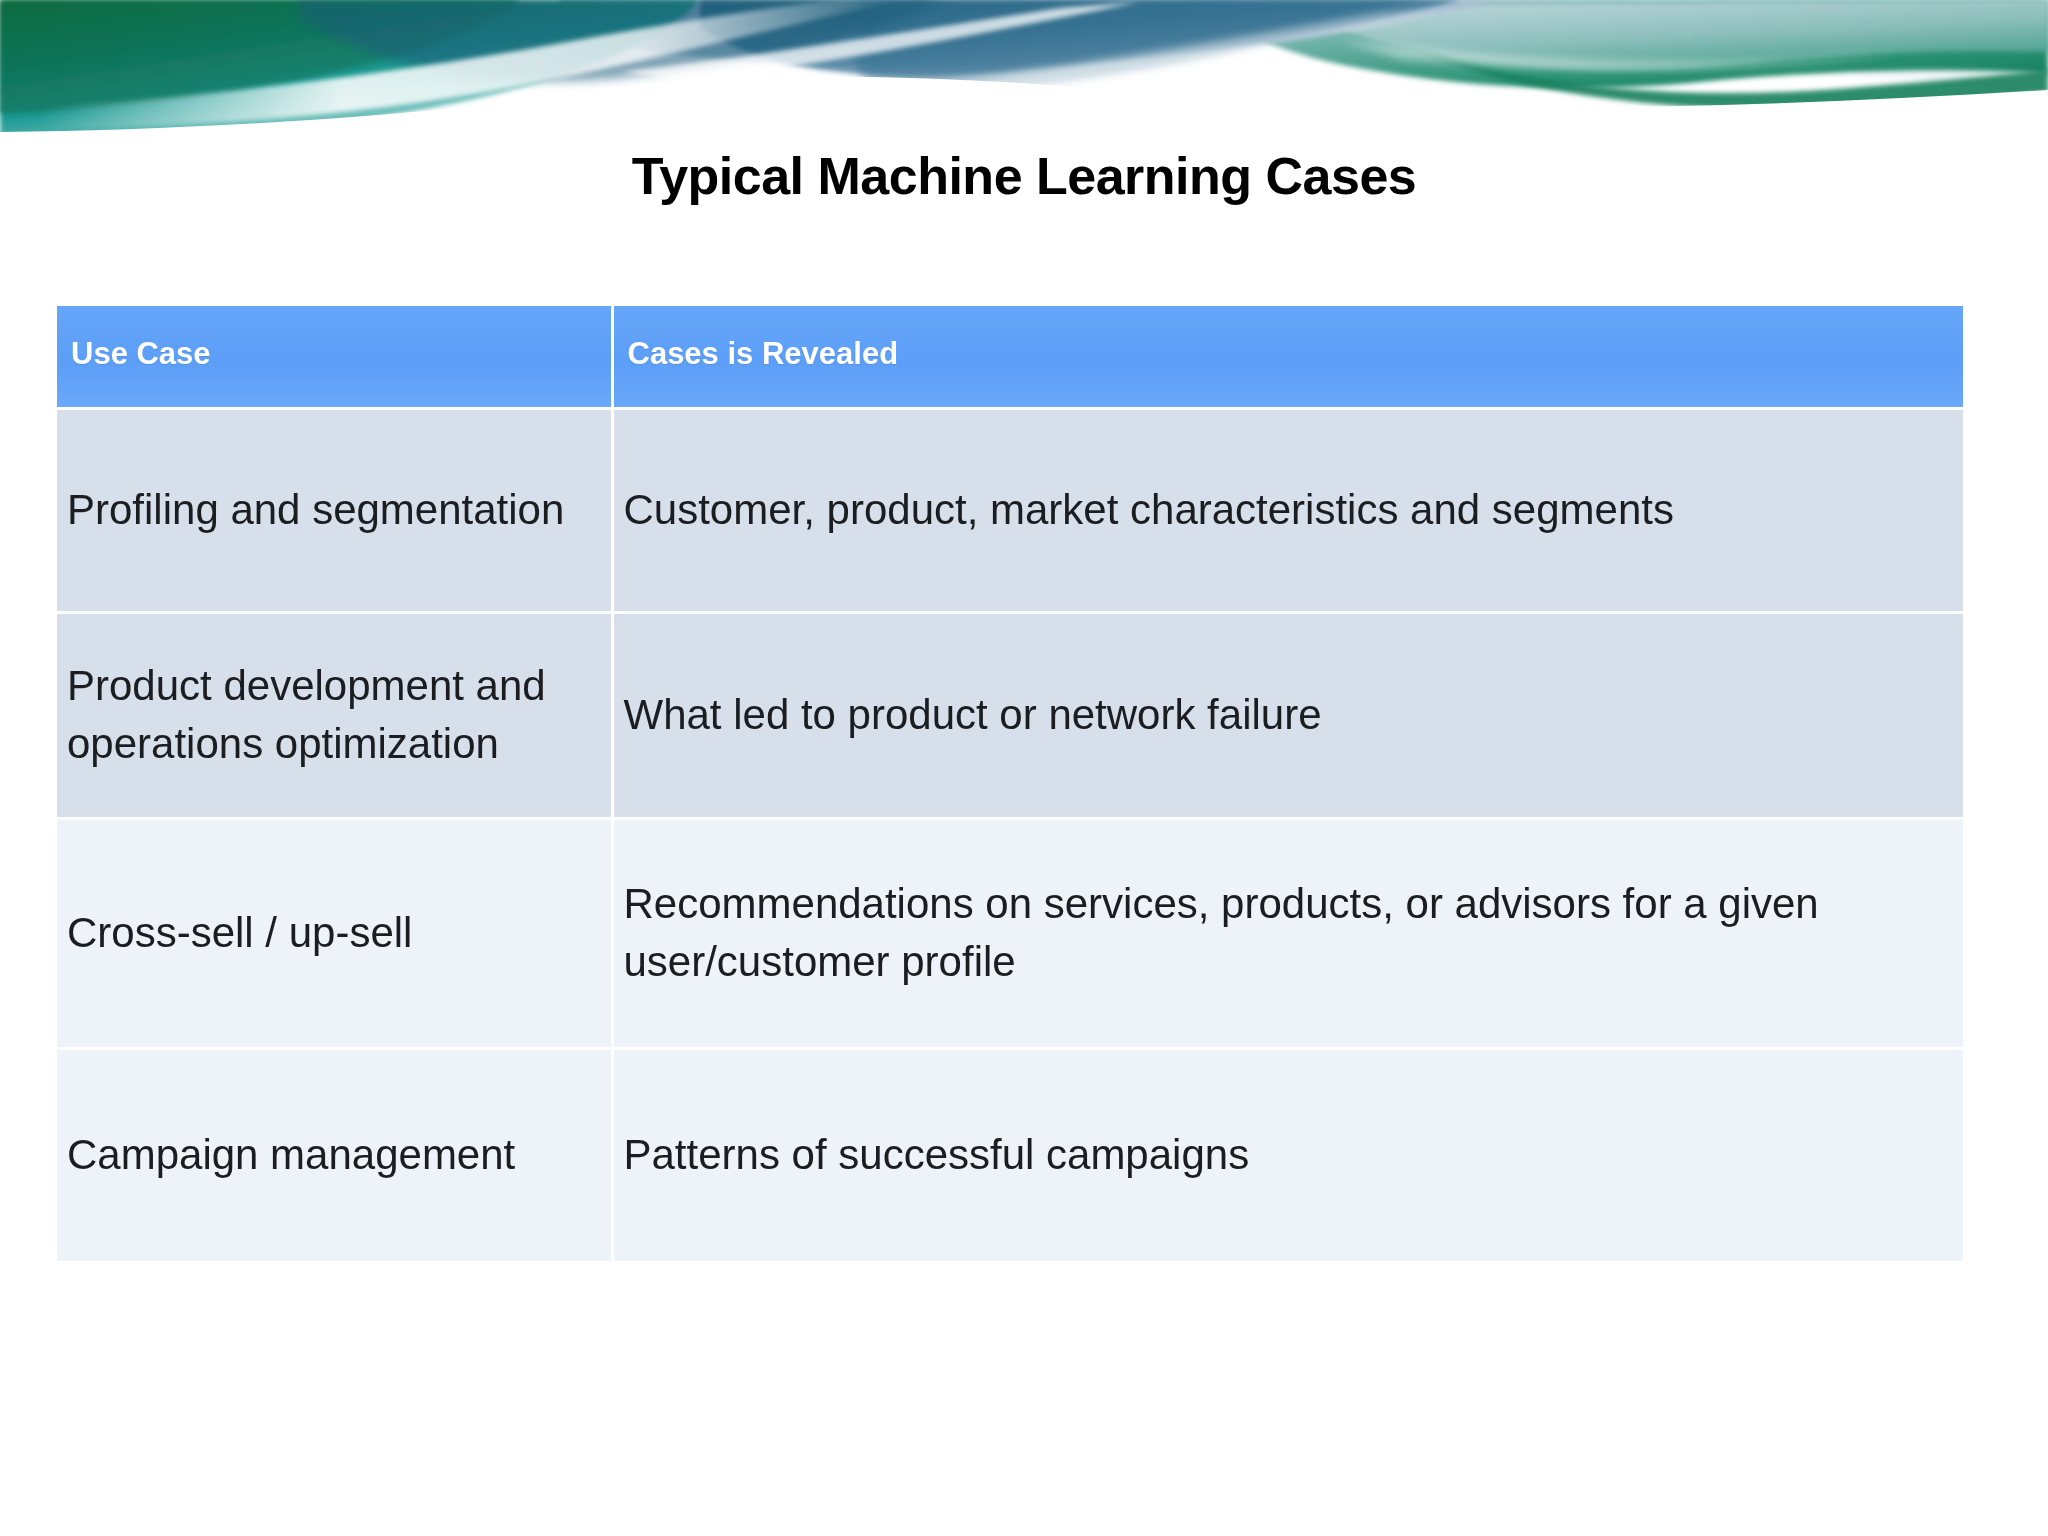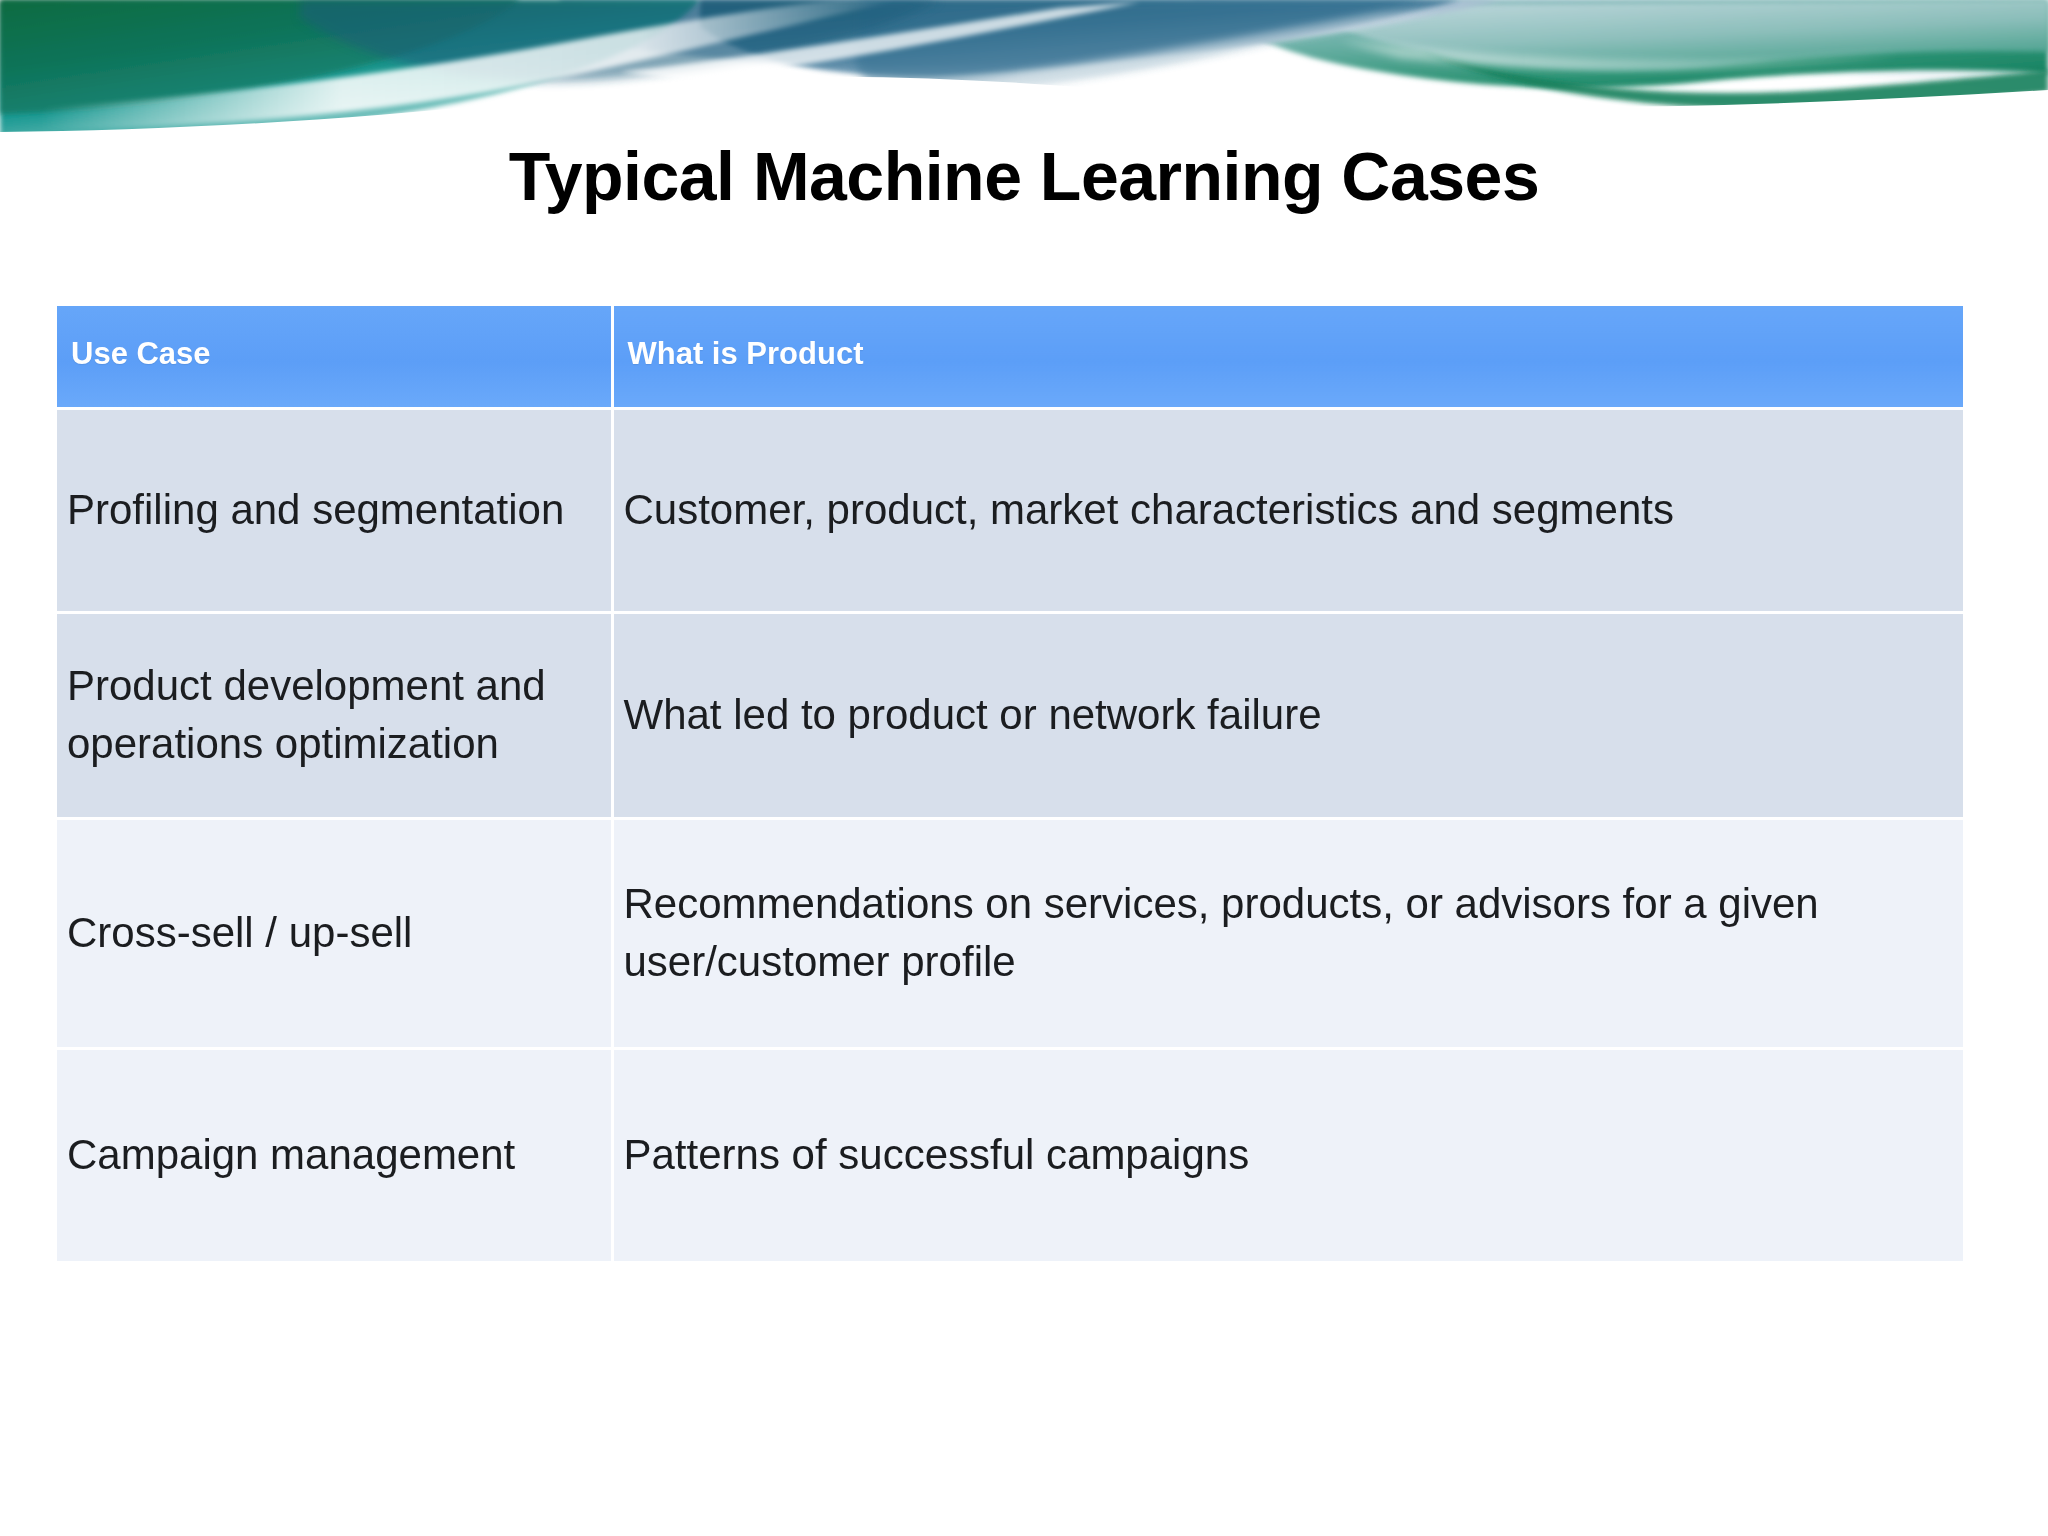--- a/index.html
+++ b/index.html
@@ -29,21 +29,21 @@
 
   
   .title {
     position: absolute;
     top: 128px;
     left: 0;
     width: 2048px;
     text-align: center;
     font-family: "Liberation Sans", sans-serif;
     font-weight: bold;
-    font-size: 68px;
+    font-size: 52px;
     line-height: 96px;
     letter-spacing: -0.5px;
     color: #000000;
     white-space: nowrap;
   }
 
   
   .table-wrap {
     position: absolute;
     left: 57px;
@@ -194,21 +194,21 @@
     <colgroup>
         <col class="c1">
         <col class="c2">
       </colgroup>
     <thead>
       <tr>
         <th>
           <span class="hcell">Use Case</span>
         </th>
         <th>
-          <span class="hcell">What is Product</span>
+          <span class="hcell">Cases is Revealed</span>
         </th>
       </tr>
     </thead>
     <tbody>
       <tr class="shade-a r1">
         <td class="col-left">Profiling and segmentation</td>
         <td class="col-right">Customer, product, market characteristics and segments</td>
       </tr>
       <tr class="shade-a r3">
         <td class="col-left">Product development and operations optimization</td>

